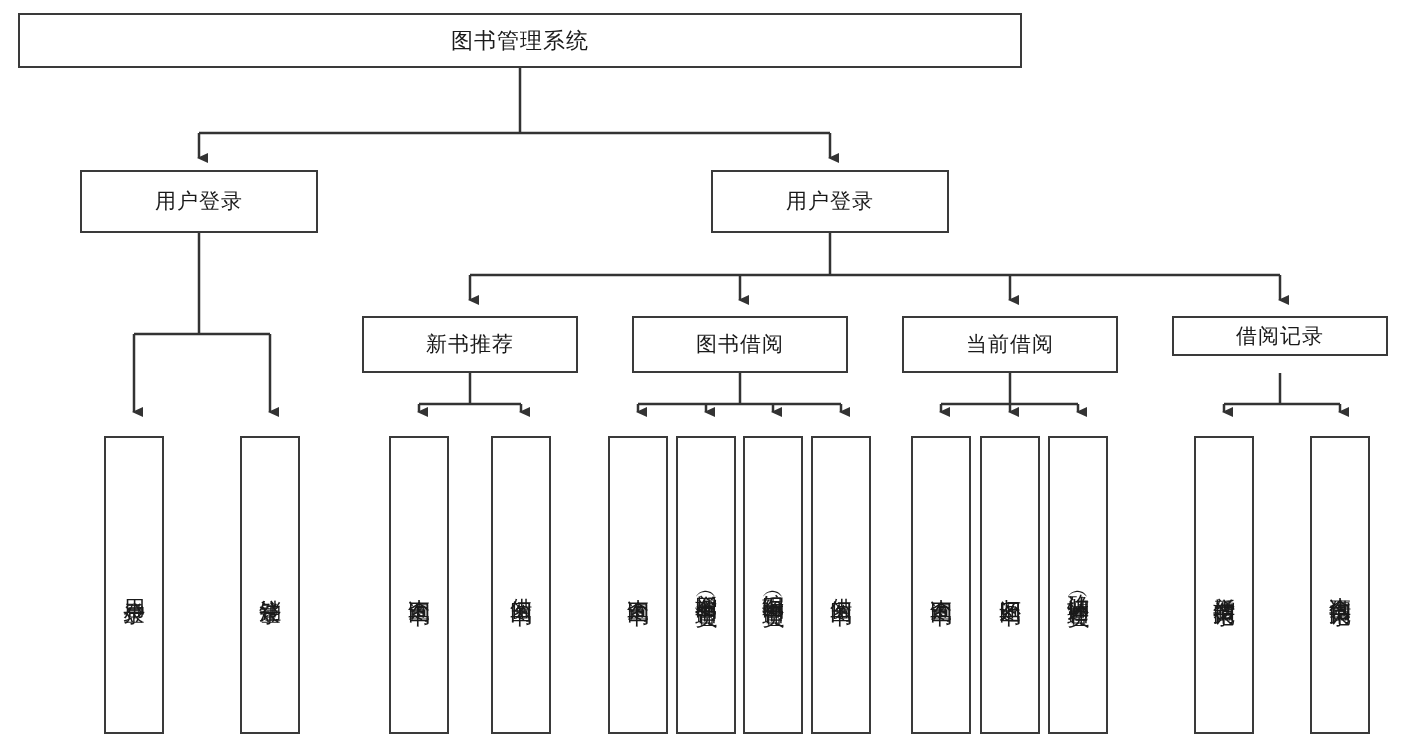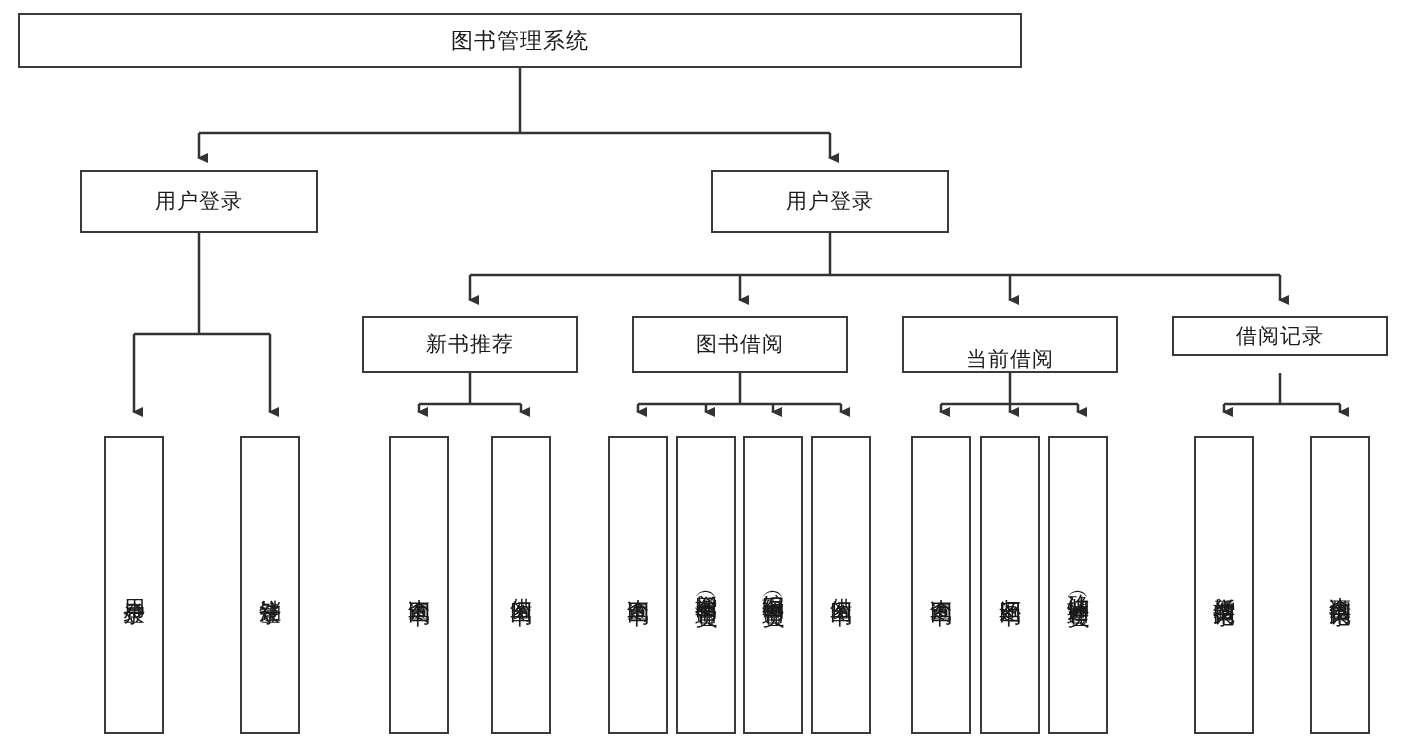--- a/index.html
+++ b/index.html
@@ -130,21 +130,21 @@
   <div class="node" style="left:711px; top:170px; width:238px; height:63px;">
     <span class="label">用户登录</span>
   </div>
 
   <div class="node" style="left:362px; top:316px; width:216px; height:57px;">
     <span class="label">新书推荐</span>
   </div>
   <div class="node" style="left:632px; top:316px; width:216px; height:57px;">
     <span class="label">图书借阅</span>
   </div>
-  <div class="node" style="left:902px; top:316px; width:216px; height:57px;align-items:flex-end;">
+  <div class="node" style="left:902px; top:316px; width:216px; height:57px;">
     <span class="label">当前借阅</span>
   </div>
   <div class="node" style="left:1172px; top:316px; width:216px; height:40px;">
     <span class="label">借阅记录</span>
   </div>
 
   <div class="node leaf" style="left:104px; top:436px; width:60px; height:298px;">
     <span class="label">用户登录</span>
   </div>
   <div class="node leaf" style="left:240px; top:436px; width:60px; height:298px;">

